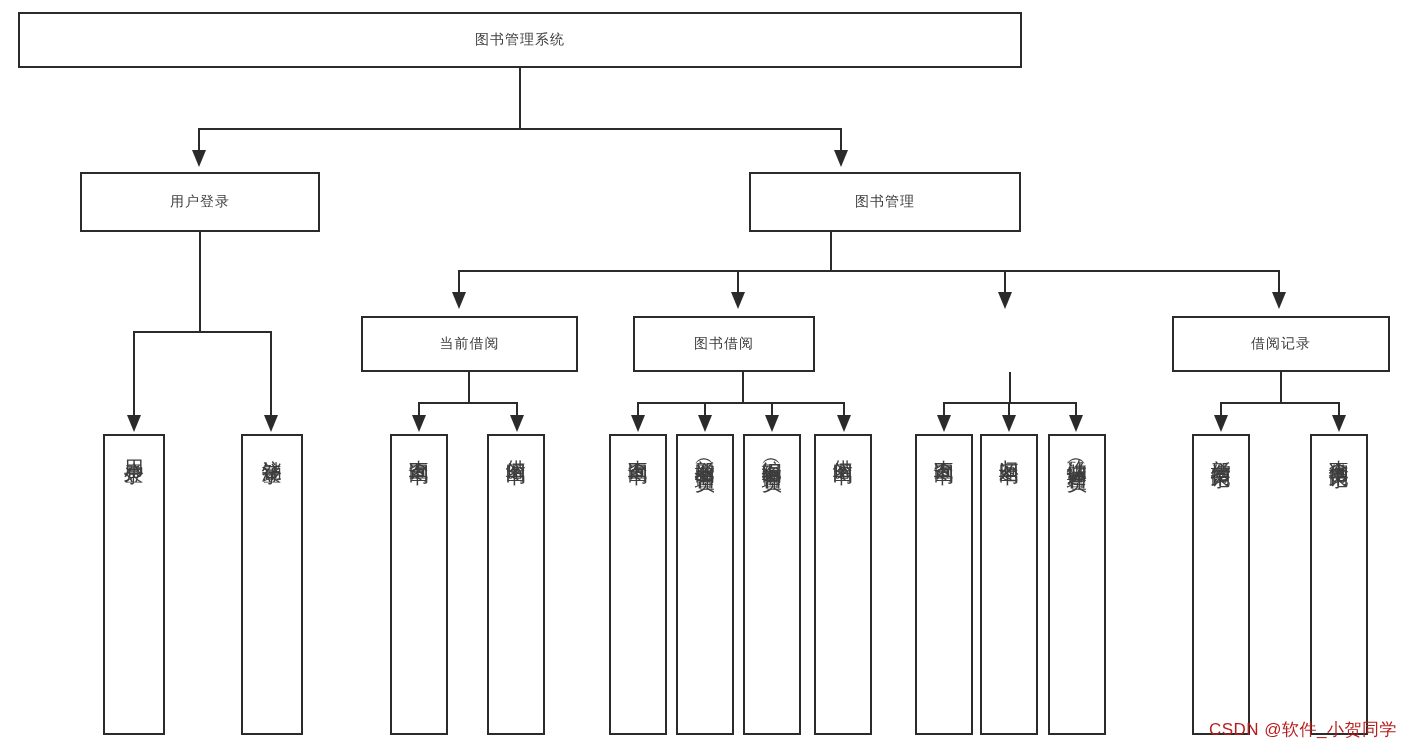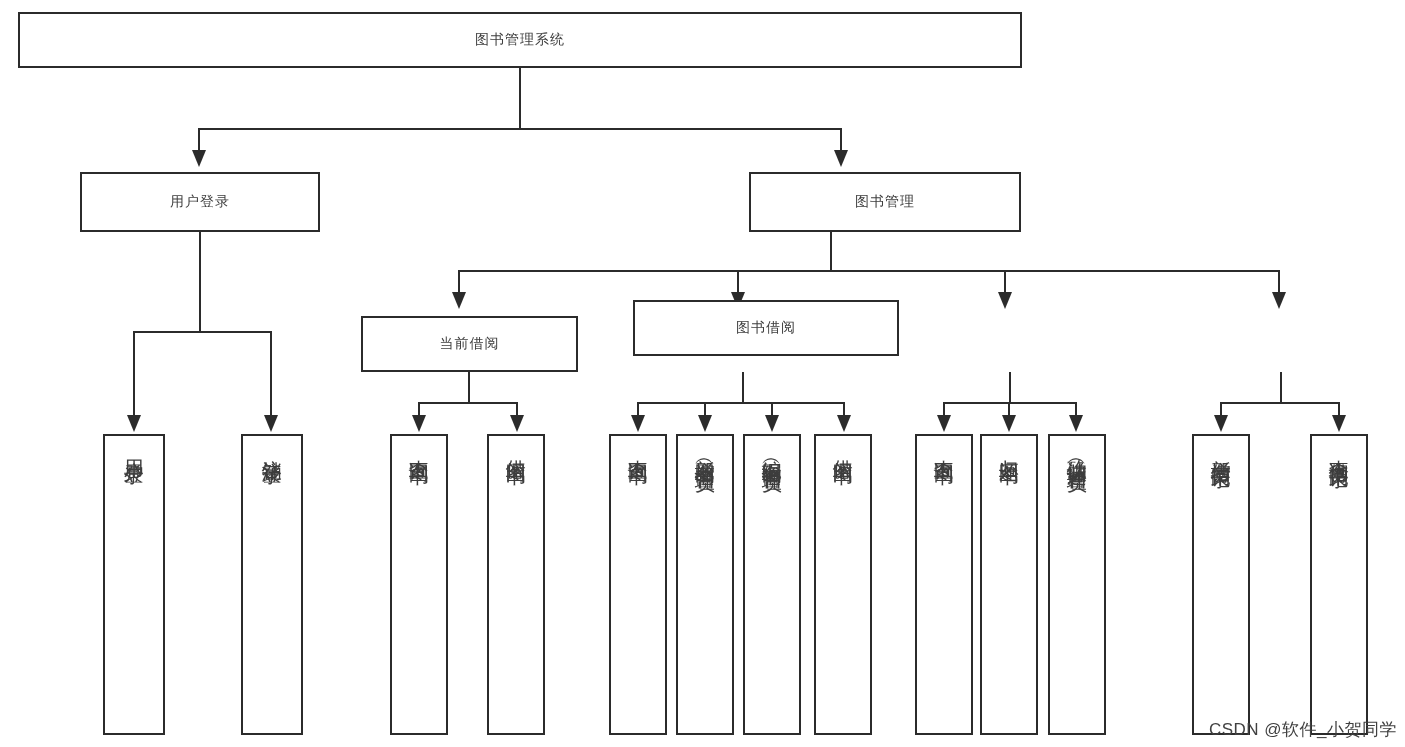--- a/index.html
+++ b/index.html
@@ -10,21 +10,21 @@
   .node.h{font-size:14px;letter-spacing:1px;}
   .node.leaf{writing-mode:vertical-rl;text-orientation:upright;font-size:20px;
              line-height:1.22;letter-spacing:2px;padding-top:8px;padding-bottom:8px;
              justify-content:flex-start;align-items:center;white-space:pre-line;}
   .line{position:absolute;background:#2b2b2b;}
   .vline{width:2px;}
   .hline{height:2px;}
   .arrow{position:absolute;width:0;height:0;
          border-left:7px solid transparent;border-right:7px solid transparent;
          border-top:17px solid #2b2b2b;}
-  #watermark{position:absolute;right:8px;bottom:6px;color:#404040;font-size:17px;
+  #watermark{position:absolute;right:8px;bottom:6px;color:#b91c1c;font-size:17px;
              letter-spacing:0.5px;white-space:nowrap;}
 </style>
 </head>
 <body>
 
 <div id="canvas">
 
   <div class="node h" style="left:18px;top:12px;width:1004px;height:56px;">图书管理系统</div>
 
   <div class="line vline" style="left:519px;top:68px;height:62px;"></div>
@@ -52,21 +52,22 @@
   <div class="line vline" style="left:458px;top:270px;height:22px;"></div>
   <div class="line vline" style="left:737px;top:270px;height:22px;"></div>
   <div class="line vline" style="left:1004px;top:270px;height:22px;"></div>
   <div class="line vline" style="left:1278px;top:270px;height:22px;"></div>
   <div class="arrow" style="left:452px;top:292px;"></div>
   <div class="arrow" style="left:731px;top:292px;"></div>
   <div class="arrow" style="left:998px;top:292px;"></div>
   <div class="arrow" style="left:1272px;top:292px;"></div>
 
   <div class="node h" style="left:361px;top:316px;width:217px;height:56px;">当前借阅</div>
-  <div class="node h" style="left:633px;top:300px;width:266px;height:56px;">图书借阅</div>
+  <div class="node h" style="left:633px;top:316px;width:182px;height:56px;">图书借阅</div>
+  <div class="node h" style="left:1172px;top:316px;width:218px;height:56px;">借阅记录</div>
 
   <div class="line vline" style="left:468px;top:372px;height:32px;"></div>
   <div class="line hline" style="left:418px;top:402px;width:100px;"></div>
   <div class="line vline" style="left:418px;top:402px;height:13px;"></div>
   <div class="line vline" style="left:516px;top:402px;height:13px;"></div>
   <div class="arrow" style="left:412px;top:415px;"></div>
   <div class="arrow" style="left:510px;top:415px;"></div>
 
   <div class="node leaf" style="left:390px;top:434px;width:58px;height:301px;">查询图书</div>
   <div class="node leaf" style="left:487px;top:434px;width:58px;height:301px;">借阅图书</div>

